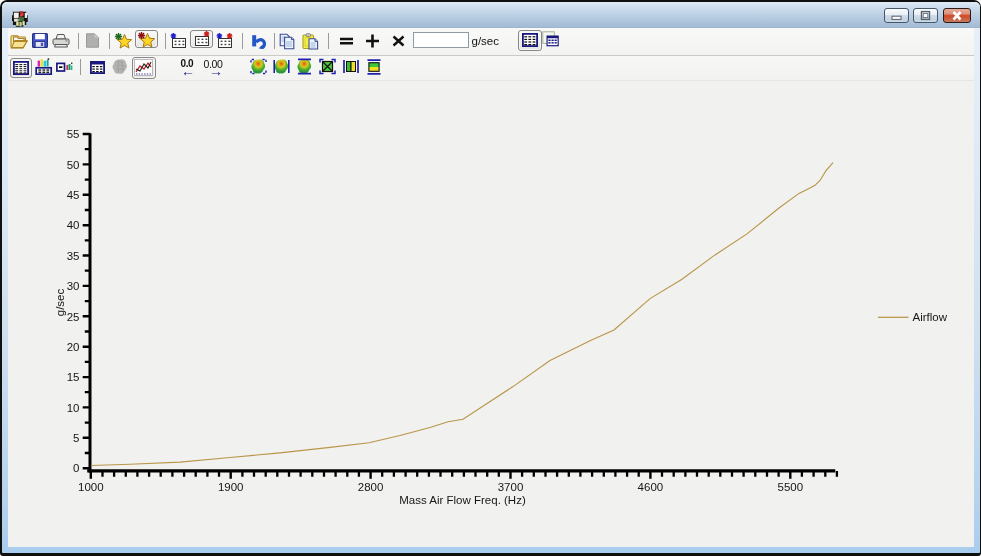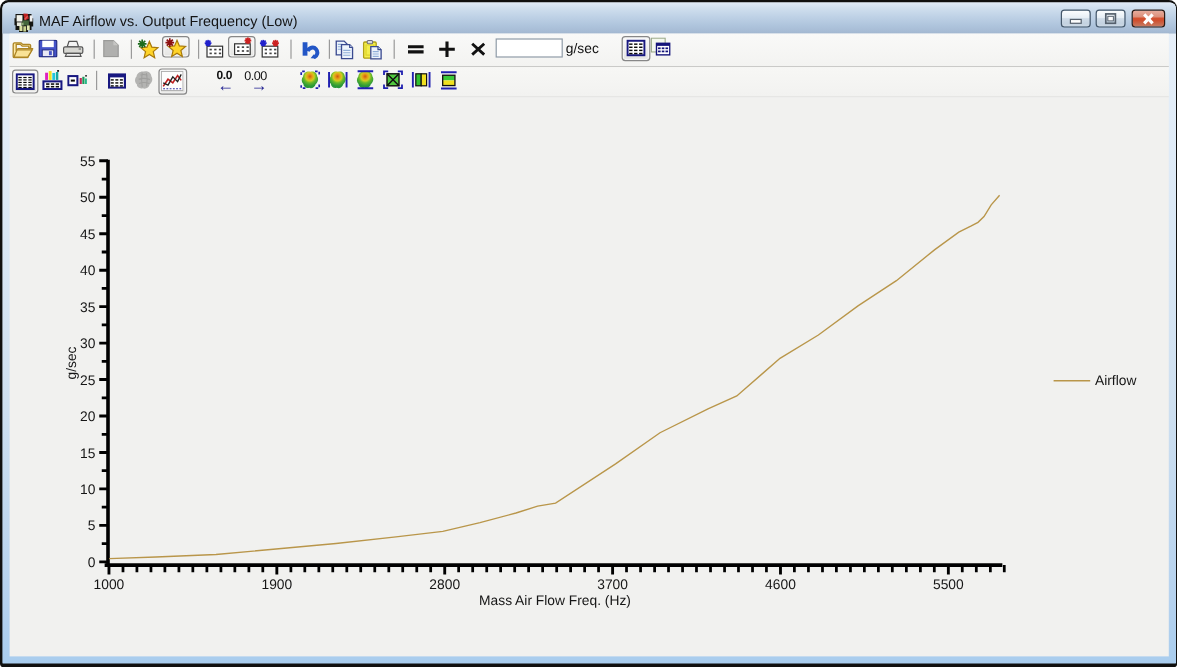--- a/index.html
+++ b/index.html
@@ -31,21 +31,20 @@
 <path d="M8.2 6.4 L10.4 4.2 L11 5 L8.8 7.4 Z" fill="#e05858"></path>
 <rect x="12.2" y="4" width="2" height="4.4" fill="#eee"></rect>
 <rect x="7" y="7.6" width="4.6" height="3.6" fill="#44663c"></rect>
 <rect x="4.8" y="11.6" width="2.2" height="3.6" fill="#d8e0a0"></rect>
 <rect x="7.6" y="11.8" width="2" height="3.8" fill="#c8d490"></rect>
 <rect x="10.2" y="11.2" width="2" height="3.4" fill="#e0e8b0"></rect>
 <rect x="6" y="9.2" width="1.8" height="2" fill="#90a878"></rect>
         </g>
       </svg>
     </div>
-<div style="position:absolute;left:30.5px;top:9px;font-size:12px;color:#151515;white-space:nowrap">MAF Airflow vs. Output Frequency (Low)</div>
 </div>
 <div class="wbtn" style="left:883.6px;width:25px;background:linear-gradient(180deg,#fbfdfe 0%,#e6eef5 45%,#d0dce8 50%,#c3d2e0 80%,#cdd9e5 100%)">
 <svg width="23" height="13" viewBox="0 0 23 13">
       <rect x="7" y="7.2" width="9" height="3.2" fill="#fdfdfd" stroke="#55606c" stroke-width="1"></rect>
     </svg>
   </div>
 <div class="wbtn" style="left:913.4px;width:25px;background:linear-gradient(180deg,#fbfdfe 0%,#e6eef5 45%,#d0dce8 50%,#c3d2e0 80%,#cdd9e5 100%)">
 <svg width="23" height="13" viewBox="0 0 23 13">
       <rect x="7.5" y="2.6" width="8" height="7.8" fill="none" stroke="#55606c" stroke-width="1.4"></rect>
       <rect x="9.2" y="4.6" width="4.6" height="3.8" fill="#fdfdfd" stroke="#55606c" stroke-width="0.8"></rect>

